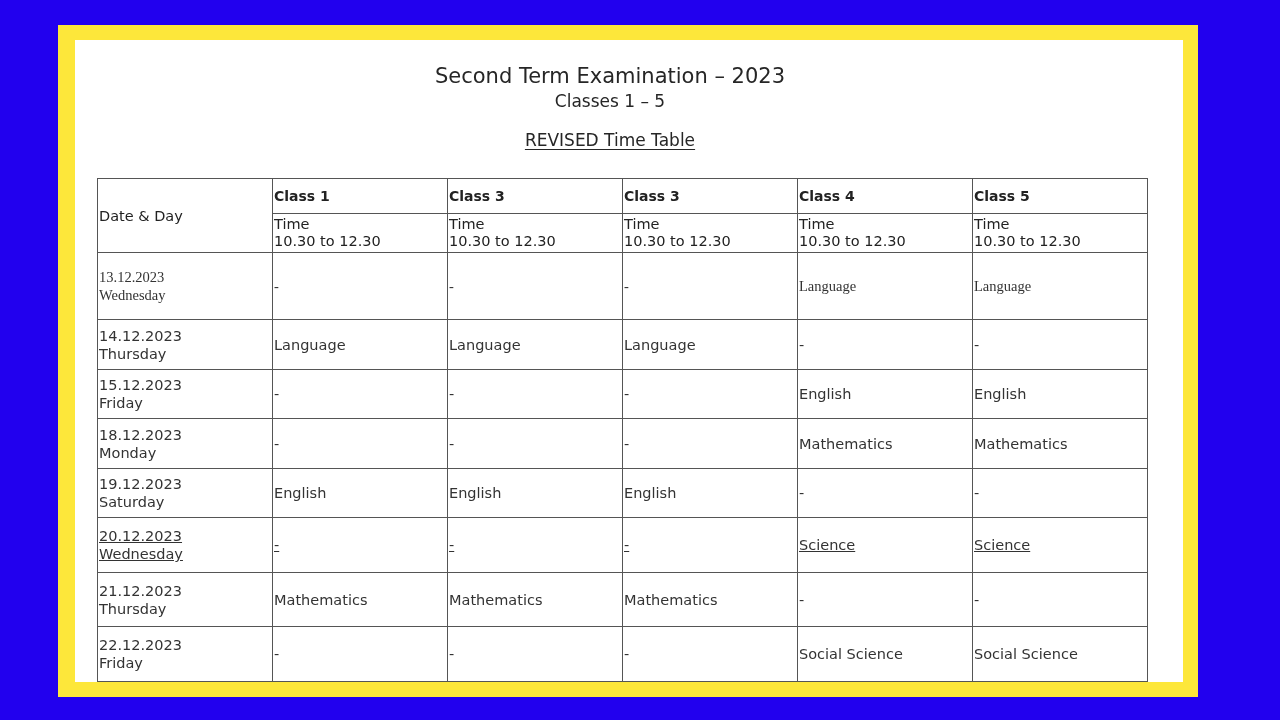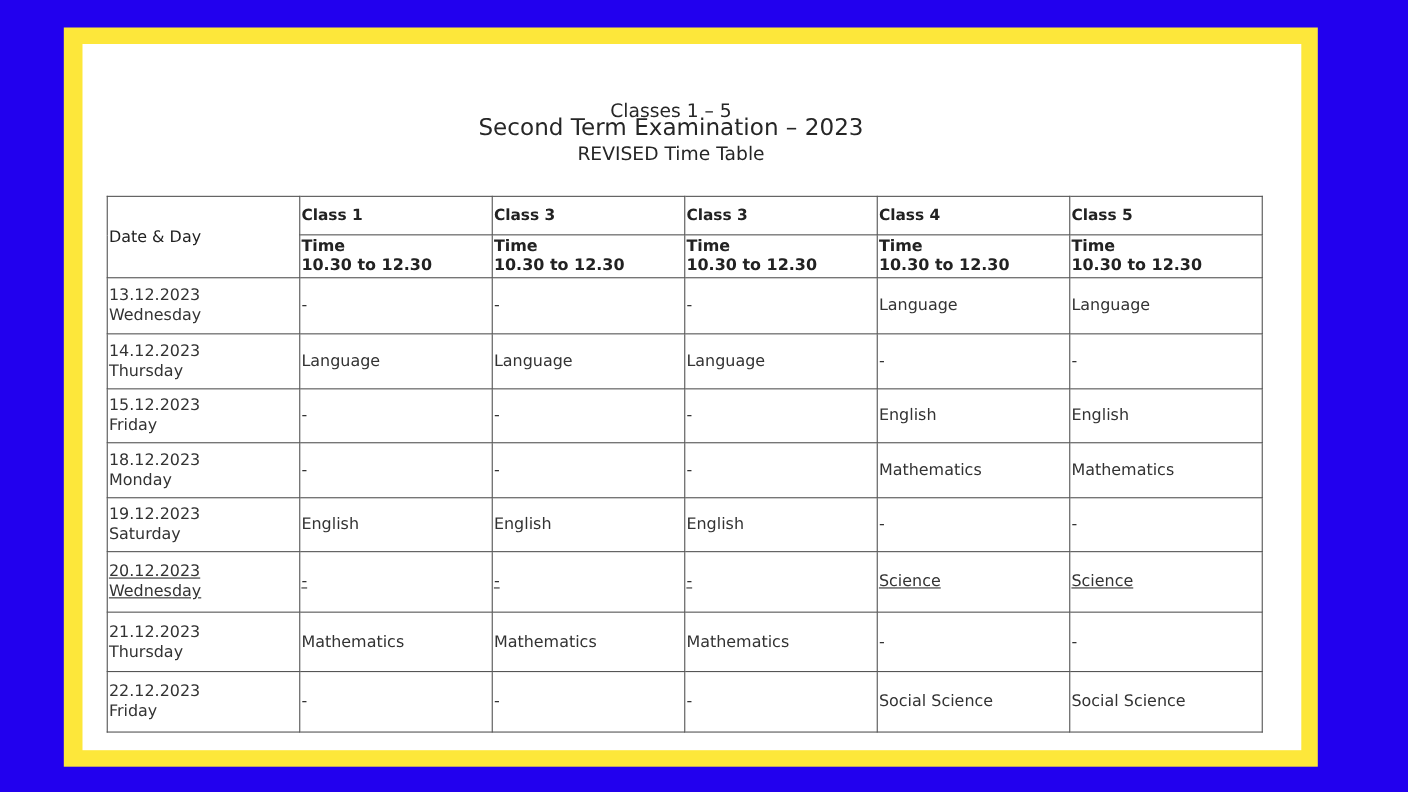--- a/index.html
+++ b/index.html
@@ -1,26 +1,26 @@
 <!DOCTYPE html>
 <html><head>
 <meta charset="utf-8">
 <style>
   html, body { margin:0; padding:0; }
   body { width:1280px; height:720px; background:#2200ee; position:relative; overflow:hidden; font-family:"DejaVu Sans", sans-serif; }
   .frame { position:absolute; left:58px; top:25px; width:1140px; height:672px; background:#fde73a; }
   .page { position:absolute; left:75px; top:40px; width:1108px; height:642px; background:#ffffff; }
   .title { position:absolute; left:0; width:1220px; text-align:center; color:#262626; }
-  .t1 { top:64px; font-size:21px;margin-top:40px; }
+  .t1 { top:64px; font-size:21px; }
   .t2 { top:91px; font-size:17px; }
-  .t3 { top:130px; font-size:17px; text-underline-offset:3px; }
+  .t3 { top:130px; font-size:17px; text-decoration:underline; text-underline-offset:3px; }
   table { position:absolute; left:97px; top:178px; border-collapse:collapse; table-layout:fixed; color:#333; }
   td, th { border:1.5px solid #555; text-align:left; vertical-align:middle; padding:1px; font-size:14px; line-height:18px; }
   th { font-weight:bold; font-size:14px; height:32px; color:#222; }
-  .time { height:36px; font-weight:bold; font-size:14.5px; line-height:17px; }
+  .time { height:36px; font-weight:normal; font-size:14.5px; line-height:17px; }
   .dcell { line-height:18px; font-size:14.5px; }
   .subj { font-size:14.5px; }
 </style>
 </head>
 <body>
 
 <div class="frame"></div>
 <div class="page"></div>
 
 <div class="title t1">Second Term Examination – 2023</div>
@@ -62,21 +62,21 @@
           <div>Time</div>
           <div>10.30 to 12.30</div>
         </th>
         <th class="time">
           <div>Time</div>
           <div>10.30 to 12.30</div>
         </th>
       </tr>
   </thead>
   <tbody id="tbody">
-      <tr style="height: 51px;">
+      <tr style="height: 67px; font-family: Liberation Serif, serif;">
         <td class="dcell">
           <div>13.12.2023</div>
           <div>Wednesday</div>
         </td>
         <td class="subj">-</td>
         <td class="subj">-</td>
         <td class="subj">-</td>
         <td class="subj">Language</td>
         <td class="subj">Language</td>
       </tr>

